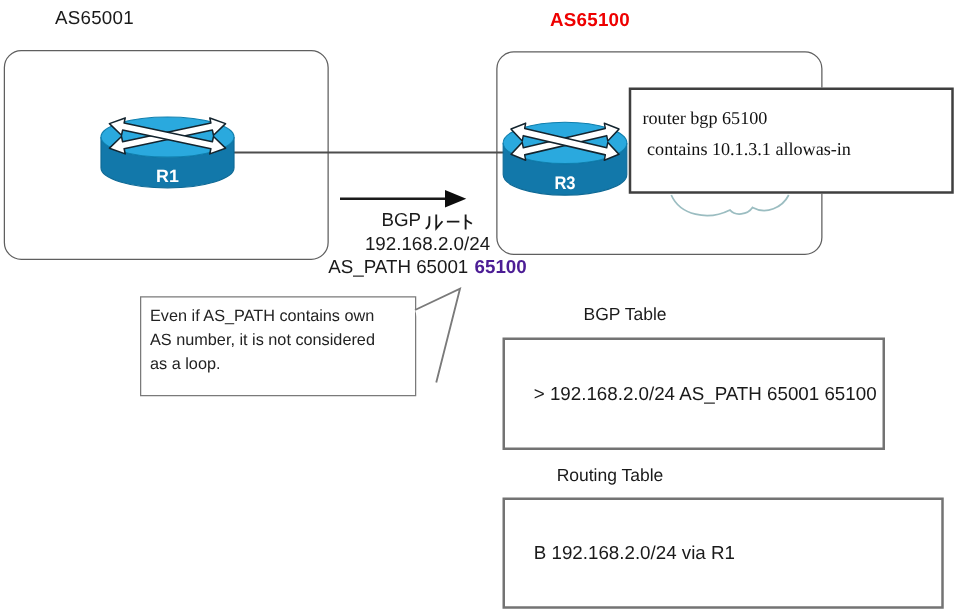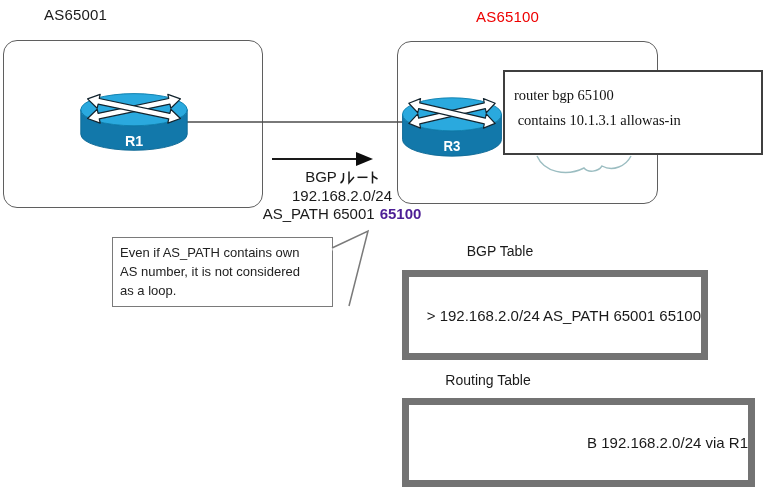--- a/index.html
+++ b/index.html
@@ -5,45 +5,45 @@
   html,body{margin:0;padding:0;background:#ffffff;}
   .canvas{
     position:relative;width:768px;height:490px;background:#ffffff;overflow:hidden;
     font-family:"Liberation Sans","DejaVu Sans",sans-serif;color:#1a1a1a;
   }
   .abs{position:absolute;}
   .as-box{
     border:1.6px solid #5f5f5f;border-radius:14px;background:transparent;z-index:0;
   }
   .as-label{font-size:15px;letter-spacing:.2px;}
-  .as-label.red{color:#ee0000;font-weight:normal;margin-left:36px;}
+  .as-label.red{color:#ee0000;font-weight:bold;}
   .overlay-svg{position:absolute;left:0;top:0;z-index:1;pointer-events:none;}
   .route-ann{
     left:230px;top:168px;width:224px;text-align:center;font-size:15px;line-height:18.5px;z-index:2;
   }
   .route-ann .l1{display:flex;justify-content:center;align-items:center;gap:2px;}
   .route-ann .red{color:#4c1d95;font-weight:bold;margin-left:5px;}
   .callout{
-    left:112px;top:237px;width:221px;height:70px;box-sizing:border-box;
+    left:112px;top:237px;width:221px;height:80px;box-sizing:border-box;
     border:1.5px solid #7a7a7a;background:#ffffff;z-index:2;
     padding:5px 4px 0 7px;font-size:13px;line-height:19px;color:#222;
   }
   .tail-svg{left:325px;top:223px;z-index:3;}
   .config-box{
     left:503px;top:70px;width:260px;height:85px;box-sizing:border-box;
     border:2px solid #3f3f3f;background:#ffffff;z-index:3;
     padding:11px 0 0 9px;
     font-family:Liberation Serif, serif;
     font-size:14.5px;line-height:25px;color:#111;
   }
   .config-box div{white-space:pre;}
   .tbl-title{font-size:14px;text-align:center;color:#1a1a1a;}
   .tbl-box{
-    box-sizing:border-box;border:7px solid #737373;background:#ffffff;
-    display:flex;align-items:center;padding-left:7px;font-size:15px;color:#1a1a1a;z-index:0;justify-content:flex-end;
+    box-sizing:border-box;border:2px solid #737373;background:#ffffff;
+    display:flex;align-items:center;padding-left:23px;font-size:15px;color:#1a1a1a;z-index:0;
   }
   .kana{vertical-align:-2px;}
 </style>
 </head>
 <body>
 
 <div class="canvas">
 
   <div class="abs as-label" style="left:44px;top:6px;">AS65001</div>
   <div class="abs as-label red" style="left:440px;top:8px;">AS65100</div>

